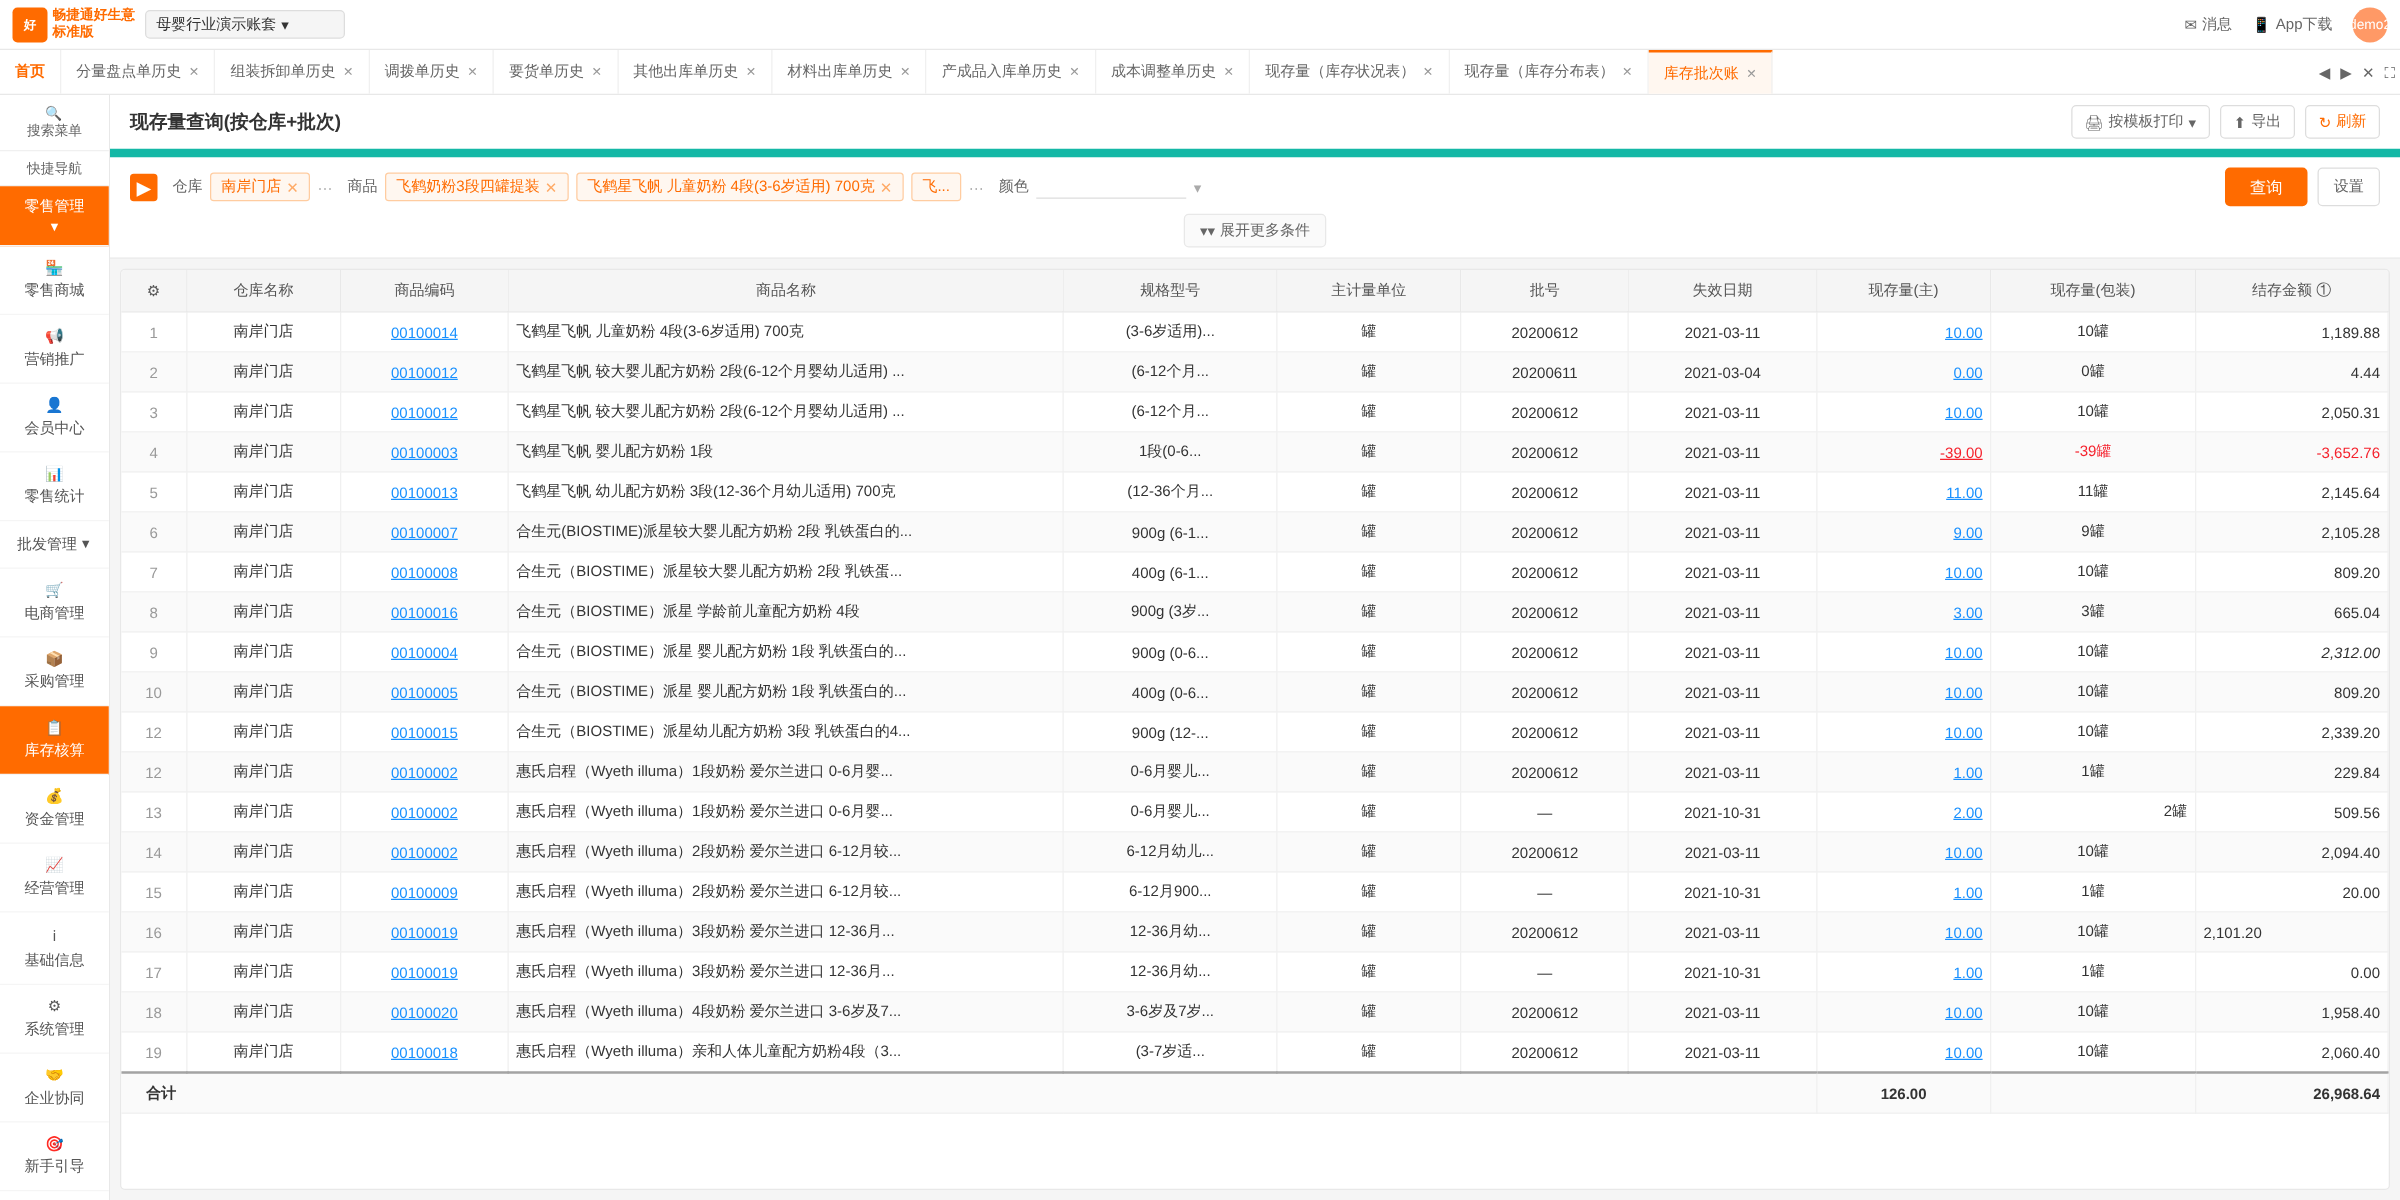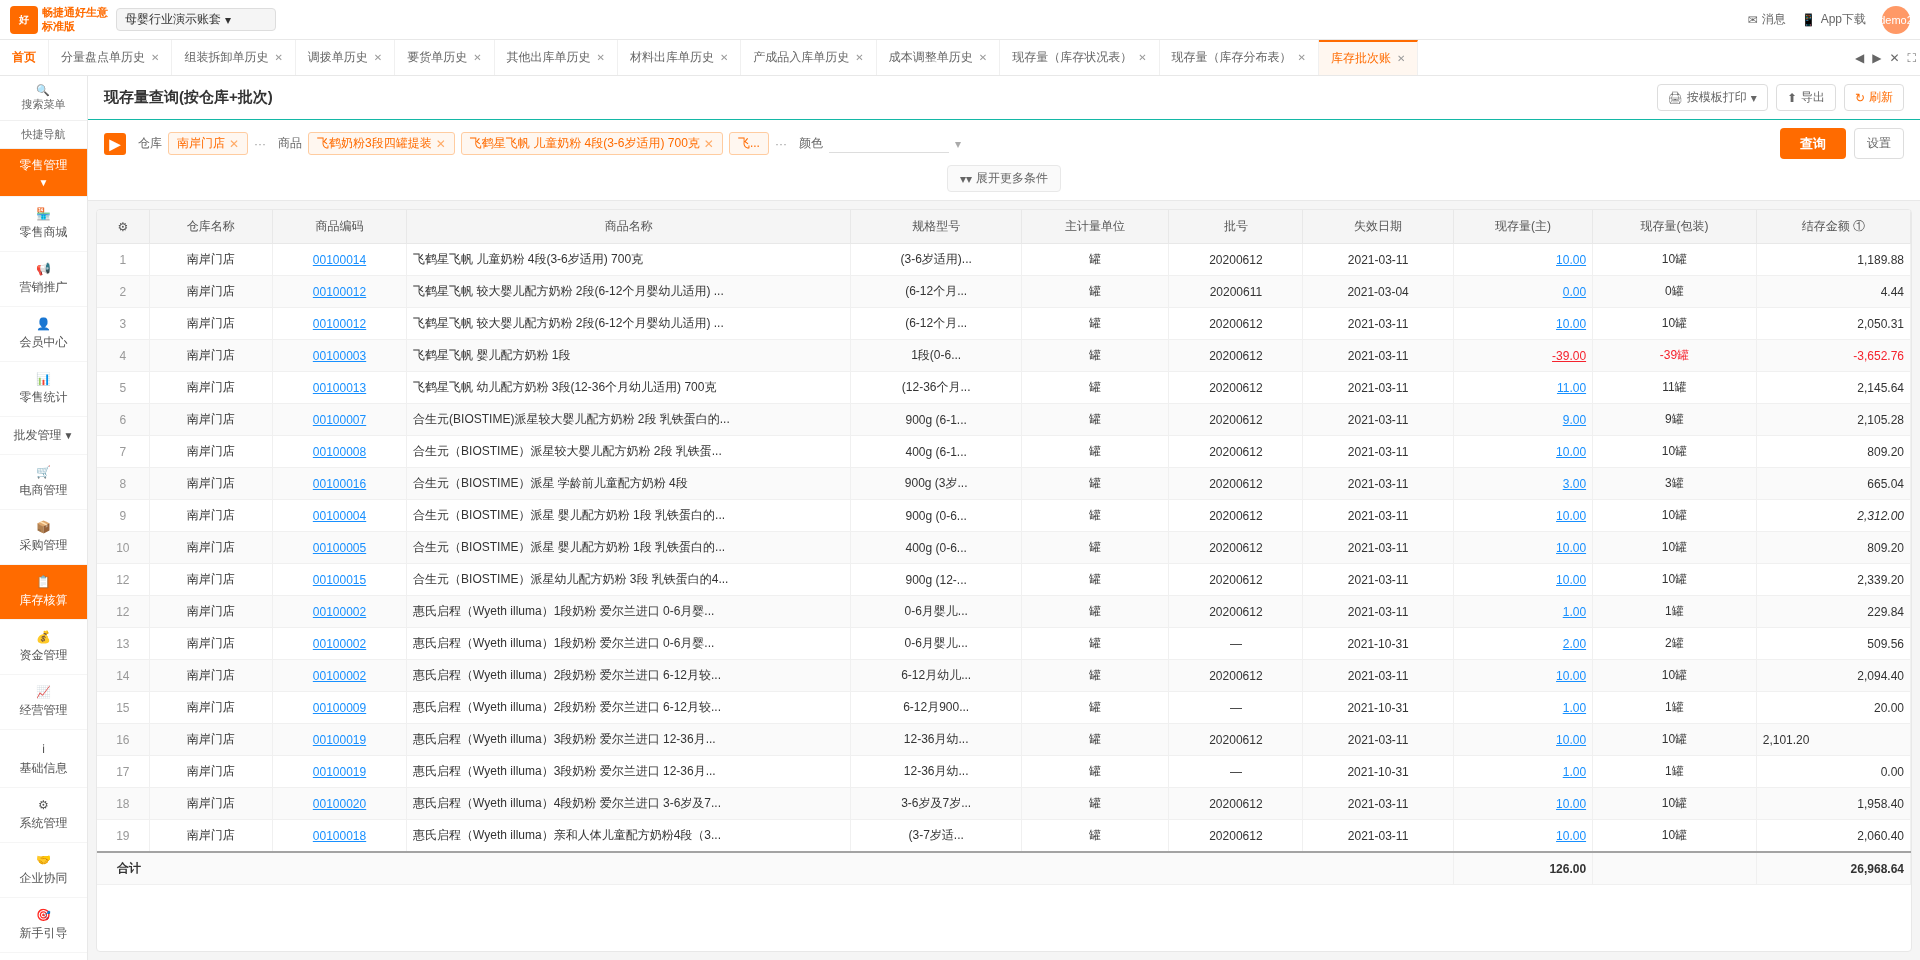--- a/index.html
+++ b/index.html
@@ -124,21 +124,21 @@
       background: #f5f5f5;
     }
 
     
     .page-header {
       background: #fff;
       padding: 8px 16px;
       display: flex;
       align-items: center;
       justify-content: space-between;
-      border-bottom: 1px solid #14b8a6;
+      border-bottom: 7px solid #14b8a6;
     }
     .page-title { font-size: 15px; font-weight: bold; color: #333; }
     .page-actions { display: flex; align-items: center; gap: 8px; }
     .btn-print {
       display: flex; align-items: center; gap: 4px;
       padding: 4px 10px; border: 1px solid #ddd; border-radius: 4px;
       background: #fff; cursor: pointer; font-size: 12px; color: #666;
     }
     .btn-export {
       display: flex; align-items: center; gap: 4px;
@@ -180,21 +180,21 @@
       display: flex; align-items: center; gap: 4px;
       background: #fff7f0; border: 1px solid #ffcca0; border-radius: 3px;
       padding: 2px 8px; font-size: 12px; color: #ff6b00;
     }
     .filter-tag .rm { cursor: pointer; color: #ffaa66; }
     .filter-dots { color: #999; cursor: pointer; }
     .btn-query {
       background: #ff6b00; color: white;
       border: none; border-radius: 4px;
       padding: 6px 20px; cursor: pointer; font-size: 13px;
-      font-weight: bold;
+      font-weight: normal;
     }
     .btn-settings {
       background: #fff; color: #666;
       border: 1px solid #ddd; border-radius: 4px;
       padding: 6px 12px; cursor: pointer; font-size: 12px;
     }
     .btn-expand-arrow {
       width: 22px; height: 22px;
       background: #ff6b00; color: white;
       border: none; border-radius: 3px;
@@ -650,21 +650,21 @@
             <tr>
     <td style="text-align:center;color:#999;">13</td>
     <td style="text-align:center;">南岸门店</td>
     <td class="td-link">00100002</td>
     <td class="name-col" title="惠氏启程（Wyeth illuma）1段奶粉 爱尔兰进口 0-6月婴...">惠氏启程（Wyeth illuma）1段奶粉 爱尔兰进口 0-6月婴...</td>
     <td style="text-align:center;">0-6月婴儿...</td>
     <td style="text-align:center;">罐</td>
     <td style="text-align:center;">—</td>
     <td style="text-align:center;">2021-10-31</td>
     <td class="td-link" style="text-align:right;">2.00</td>
-    <td class="" style="text-align:center;">2罐</td>
+    <td class="" style="text-align:right;">2罐</td>
     <td class="num-col" style="text-align:right;">509.56</td>
   </tr>
             <tr>
     <td style="text-align:center;color:#999;">14</td>
     <td style="text-align:center;">南岸门店</td>
     <td class="td-link">00100002</td>
     <td class="name-col" title="惠氏启程（Wyeth illuma）2段奶粉 爱尔兰进口 6-12月较...">惠氏启程（Wyeth illuma）2段奶粉 爱尔兰进口 6-12月较...</td>
     <td style="text-align:center;">6-12月幼儿...</td>
     <td style="text-align:center;">罐</td>
     <td style="text-align:center;">20200612</td>
@@ -733,21 +733,21 @@
     <td style="text-align:center;">(3-7岁适...</td>
     <td style="text-align:center;">罐</td>
     <td style="text-align:center;">20200612</td>
     <td style="text-align:center;">2021-03-11</td>
     <td class="td-link" style="text-align:right;">10.00</td>
     <td class="" style="text-align:center;">10罐</td>
     <td class="num-col" style="text-align:right;">2,060.40</td>
   </tr>
             <tr class="footer-row">
   <td colspan="8" style="text-align:left;padding-left:20px;">合计</td>
-  <td style="text-align:right;">126.00</td>
+  <td style="">126.00</td>
   <td></td>
   <td style="text-align:right;">26,968.64</td>
 </tr>
           </tbody>
       </table>
     </div>
   </div>
 </div>
 
 </body></html>

